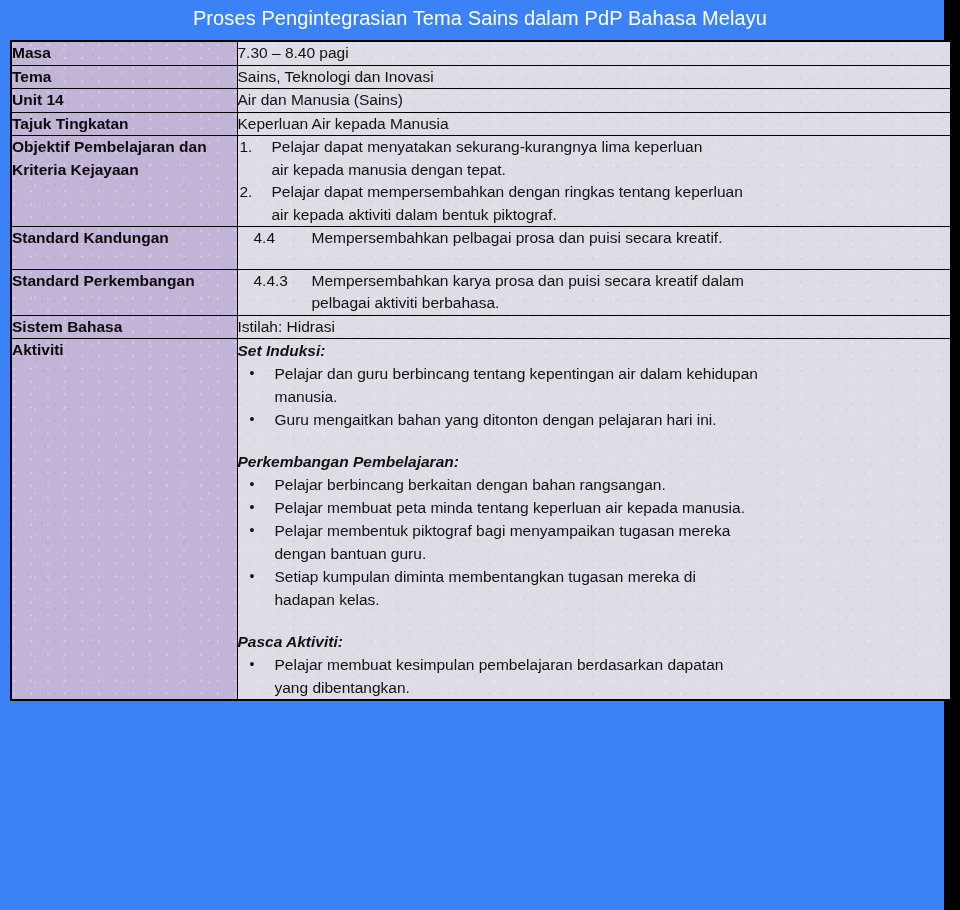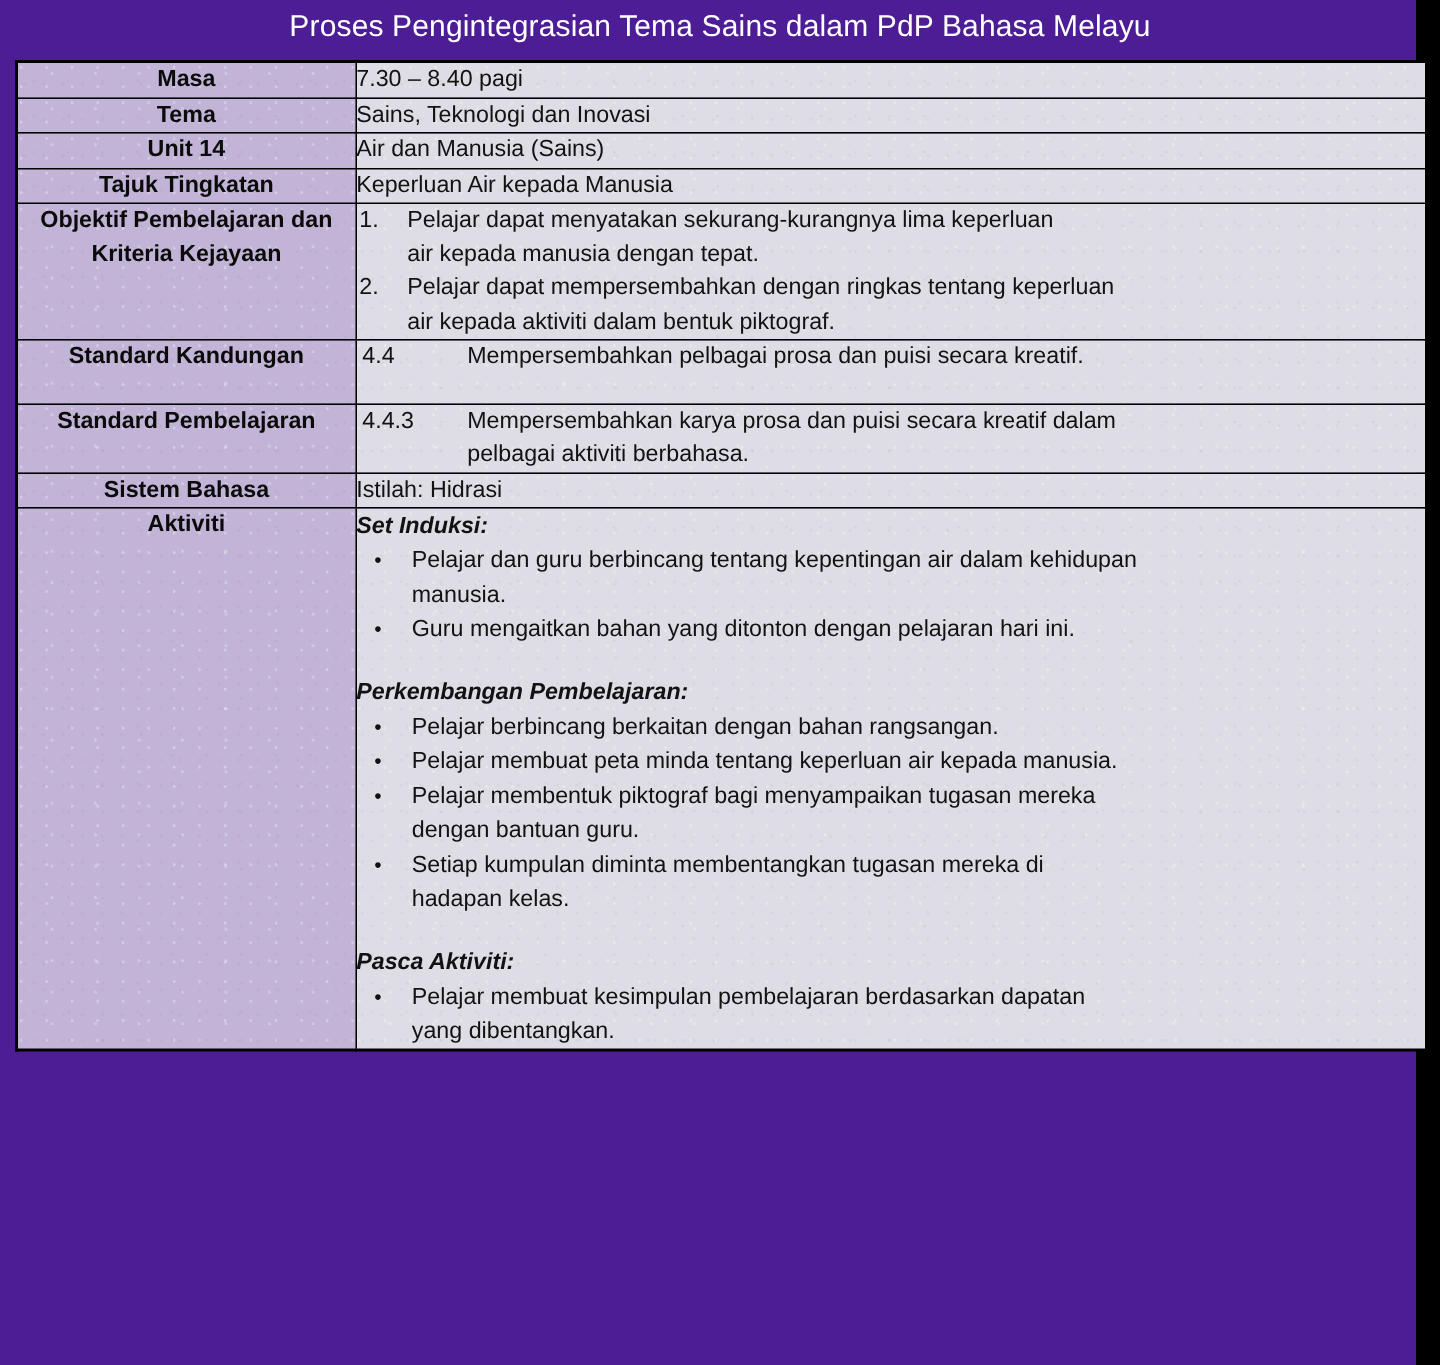--- a/index.html
+++ b/index.html
@@ -11,21 +11,21 @@
     width: 960px;
     height: 910px;
     overflow: hidden;
     font-family: "Liberation Sans", sans-serif;
   }
 
   #slide {
     position: relative;
     width: 944px;
     height: 910px;
-    background: #4c1d95;
+    background: #3b82f6;
   }
 
   #slide-title {
     position: absolute;
     top: 4px;
     left: 0;
     width: 960px;
     text-align: center;
     color: #ffffff;
     font-size: 20px;
@@ -54,21 +54,20 @@
     padding: 0;
   }
 
   td.label-cell {
     background-color: #c2b4d6;
     padding: 6px 10px 7px 24px;
     font-size: 15.5px;
     font-weight: bold;
     color: #0b0b0b;
     line-height: 22.5px;
-    text-align: center;
   }
 
   td.value-cell {
     background-color: #dedde5;
     padding: 6px 10px 7px 12px;
     font-size: 15.5px;
     font-weight: 400;
     color: #121212;
     line-height: 22.5px;
   }
@@ -127,21 +126,21 @@
   }
 
   
   .code-row {
     position: relative;
     padding-left: 74px;
     line-height: 22.5px;
   }
   .code-row > .code {
     position: absolute;
-    left: 4px;
+    left: 16px;
     top: 0;
   }
 </style>
 </head>
 <body>
 
 <div id="slide">
 
   <div id="slide-title">Proses Pengintegrasian Tema Sains dalam PdP Bahasa Melayu</div>
 
@@ -197,21 +196,21 @@
         <td class="value-cell">
           <div class="code-row">
             <span class="code">4.4</span>
             <span>Mempersembahkan pelbagai prosa dan puisi secara kreatif.</span>
           </div>
           <div class="gap">&nbsp;</div>
         </td>
       </tr>
 
       <tr>
-        <td class="label-cell">Standard Pembelajaran</td>
+        <td class="label-cell">Standard Perkembangan</td>
         <td class="value-cell">
           <div class="code-row">
             <span class="code">4.4.3</span>
             <span>Mempersembahkan karya prosa dan puisi secara kreatif dalam</span><br>
             <span>pelbagai aktiviti berbahasa.</span>
           </div>
         </td>
       </tr>
 
       <tr>

